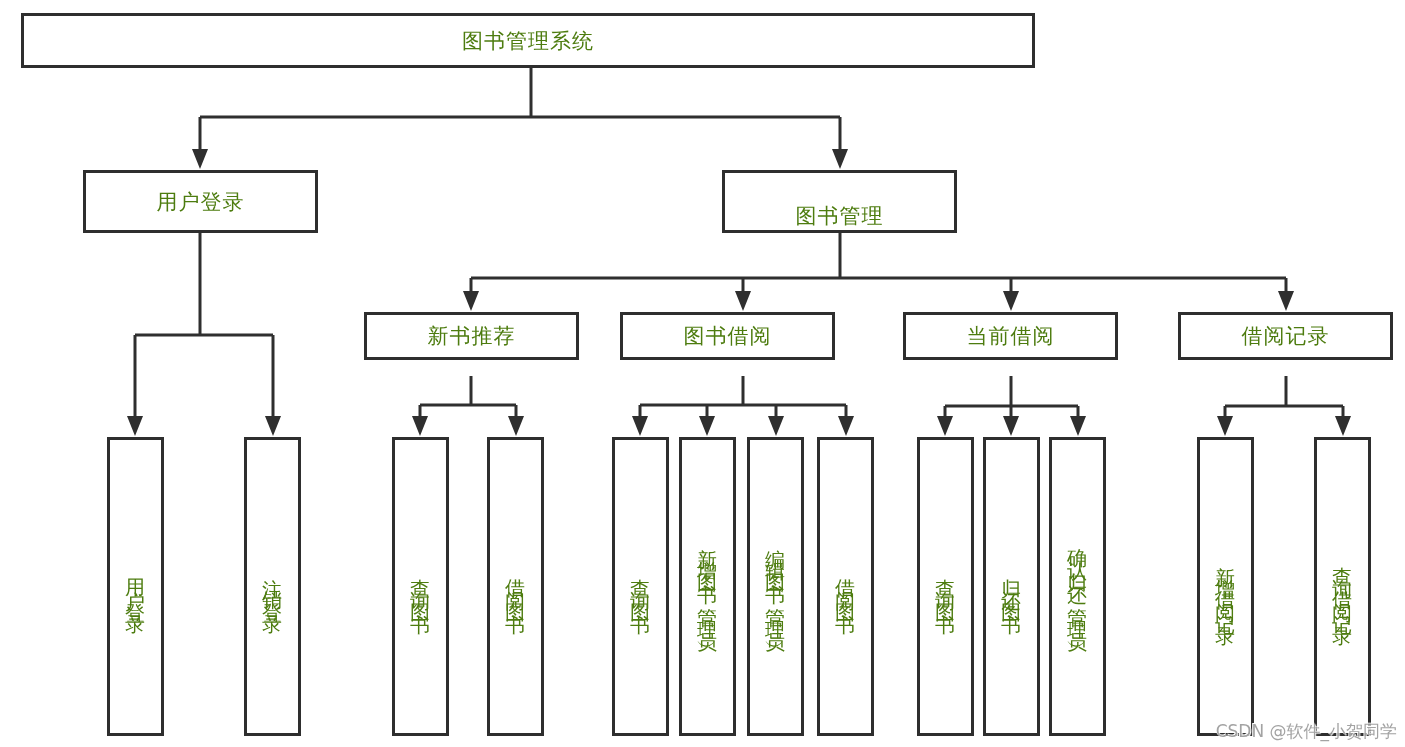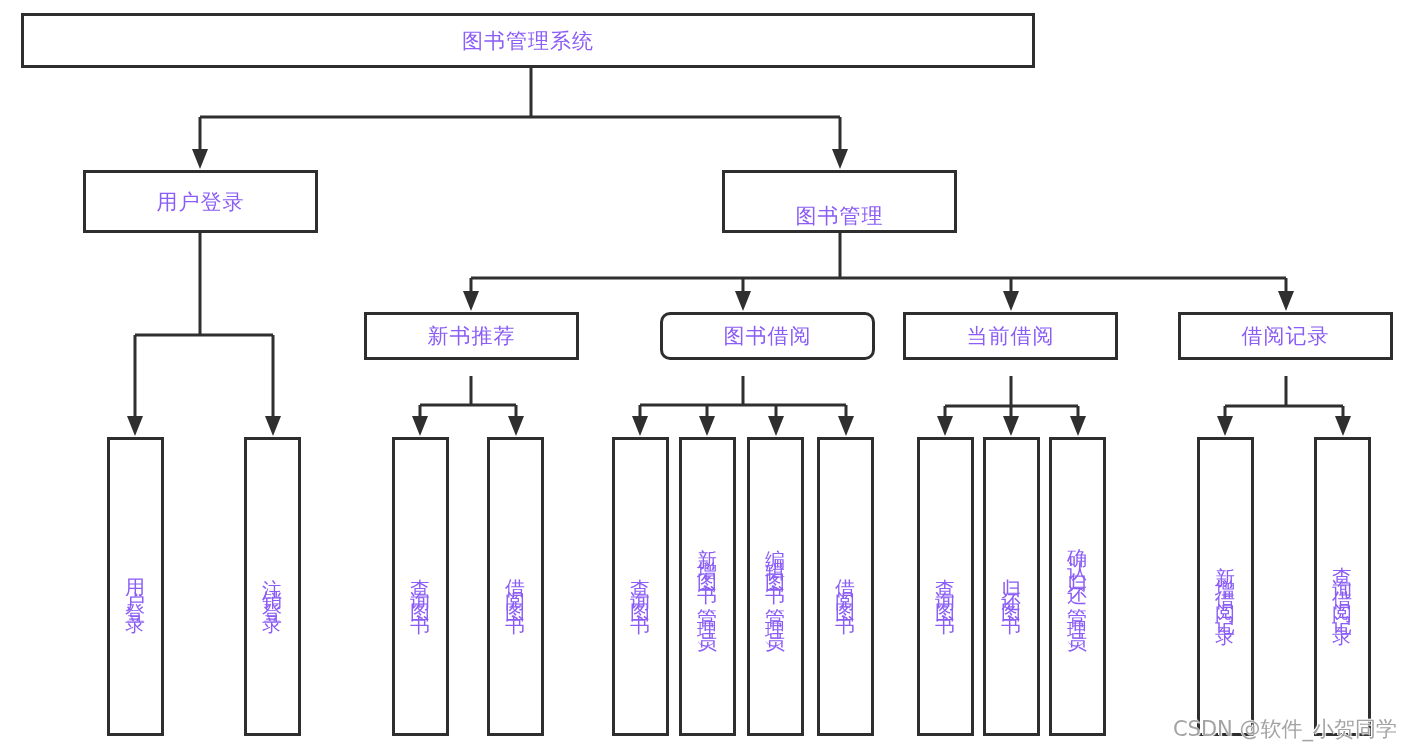--- a/index.html
+++ b/index.html
@@ -31,21 +31,21 @@
     stroke: none;
   }
   .box {
     position: absolute;
     box-sizing: border-box;
     background: #ffffff;
     border: 3px solid #2e2e2e;
     display: flex;
     align-items: center;
     justify-content: center;
-    color: #8b5cf6;
+    color: #4d7c0f;
   }
   .hbox .hlabel {
     font-size: 21px;
     letter-spacing: 1px;
     white-space: nowrap;
   }
   .l2 {
     top: 170px;
     width: 235px;
     height: 63px;
@@ -65,21 +65,21 @@
     text-orientation: upright;
     font-size: 20px;
     letter-spacing: 12px;
     line-height: 1;
     white-space: nowrap;
   }
   .watermark {
     position: absolute;
     right: 8px;
     bottom: 4px;
-    font-size: 21px;
+    font-size: 17px;
     color: #a3a3a3;
     text-shadow: -1px -1px 0 #ffffff, 1px 1px 1px #ffffff;
     white-space: nowrap;
   }
 </style>
 </head>
 <body>
 
 <div class="canvas">
 
@@ -166,21 +166,21 @@
   <div class="box hbox l2" style="left:83px;">
     <span class="hlabel">用户登录</span>
   </div>
   <div class="box hbox l2" style="left:722px;align-items:flex-end;">
     <span class="hlabel">图书管理</span>
   </div>
 
   <div class="box hbox l3" style="left:364px;">
     <span class="hlabel">新书推荐</span>
   </div>
-  <div class="box hbox l3" style="left:660px;border-radius:10px;">
+  <div class="box hbox l3" style="left:620px;">
     <span class="hlabel">图书借阅</span>
   </div>
   <div class="box hbox l3" style="left:1178px;">
     <span class="hlabel">借阅记录</span>
   </div>
   <div class="box hbox l3" style="left:903px;">
     <span class="hlabel">当前借阅</span>
   </div>
 
   <div class="box vbox" style="left:107px;">

